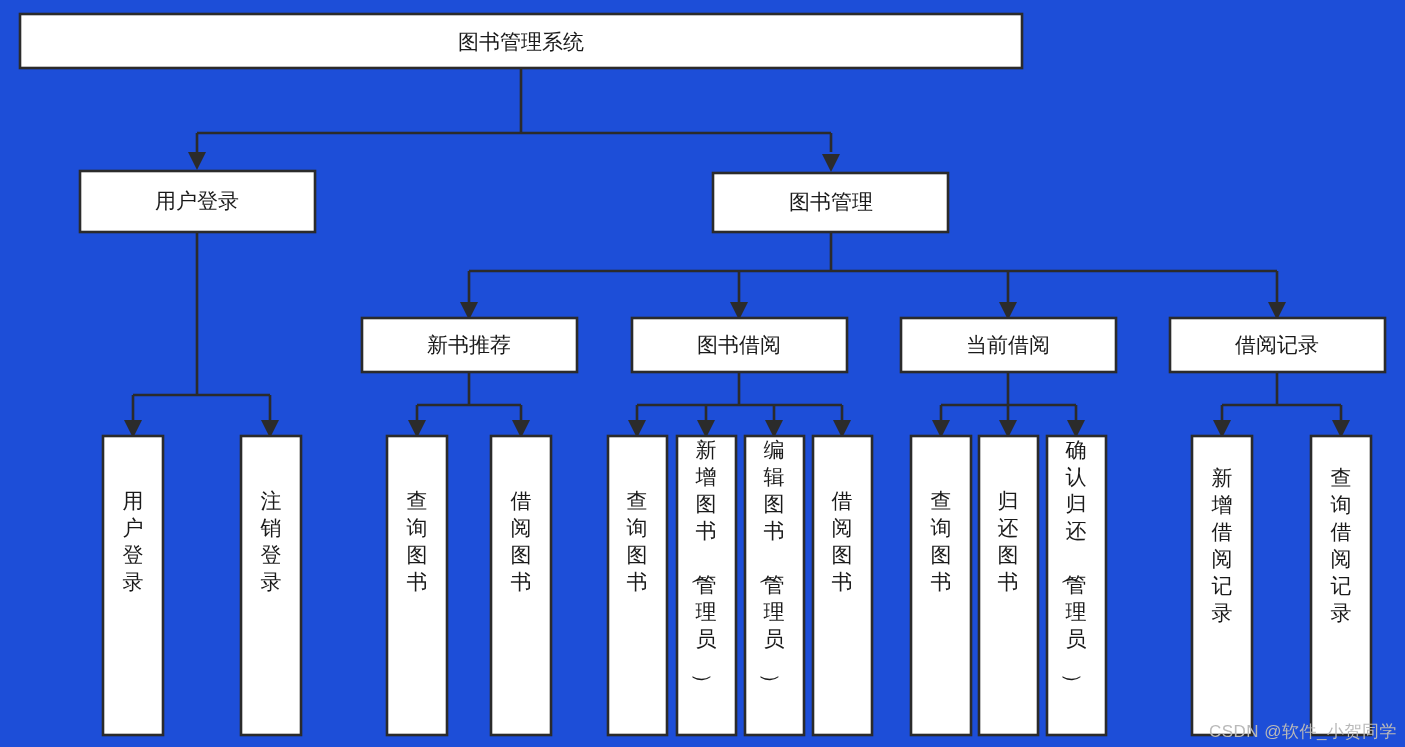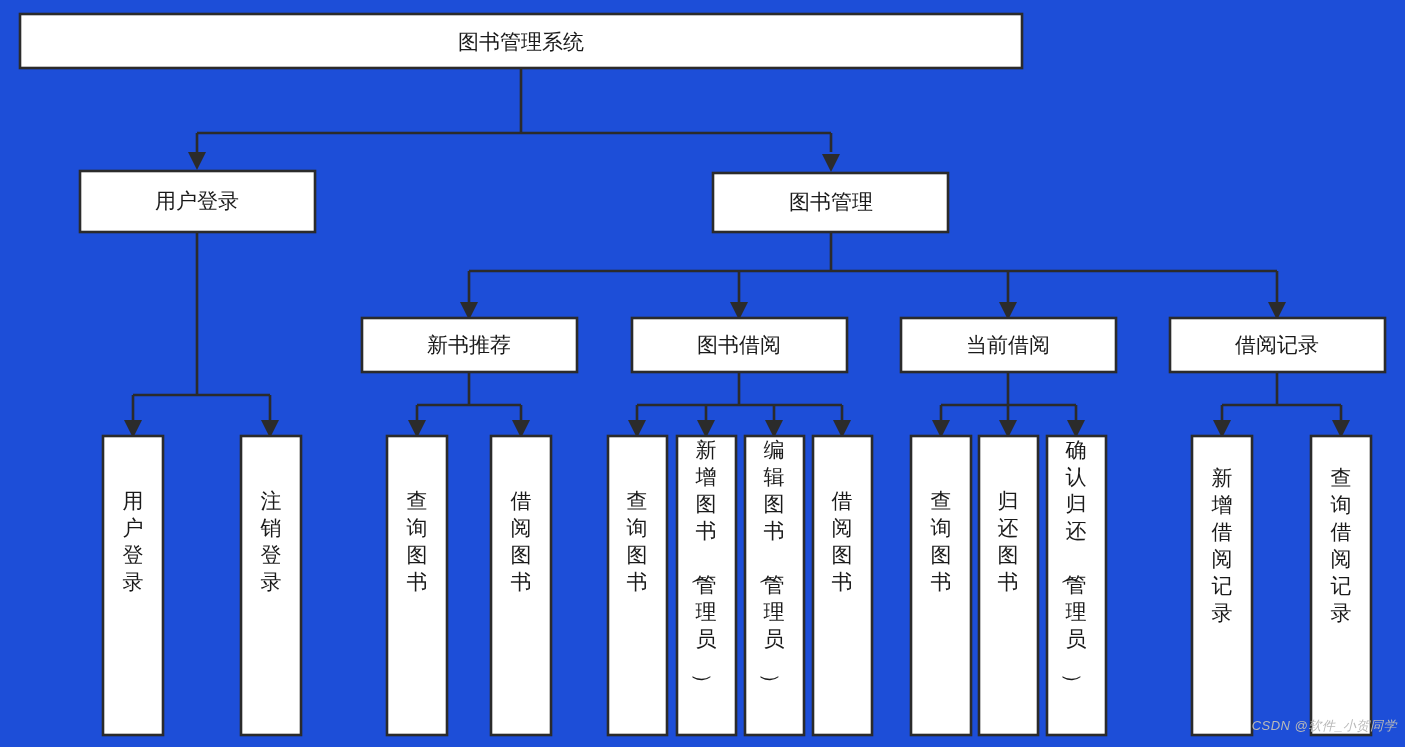--- a/index.html
+++ b/index.html
@@ -48,28 +48,27 @@
   }
   .node-label-vertical {
     font-family: "Liberation Sans", "DejaVu Sans", sans-serif;
     font-size: 21px;
     fill: #1a1a1a;
     text-anchor: middle;
   }
   .watermark-text {
     position: absolute;
     right: 8px;
-    bottom: 12px;
-    font-family: "Liberation Sans", "DejaVu Sans", sans-serif;
-    font-size: 13px;
+    bottom: 4px;
+    font-family: "Liberation Sans", "DejaVu Sans", sans-serif;
+    font-size: 17px;
     color: #b9b9b9;
     white-space: nowrap;
     letter-spacing: 0.5px;
     pointer-events: none;
-    font-style: italic;
   }
 </style>
 </head>
 <body>
 
 <div id="diagram-root">
 
   <svg class="diagram-canvas" viewBox="0 0 1405 747" xmlns="http://www.w3.org/2000/svg">
 
     <defs>

